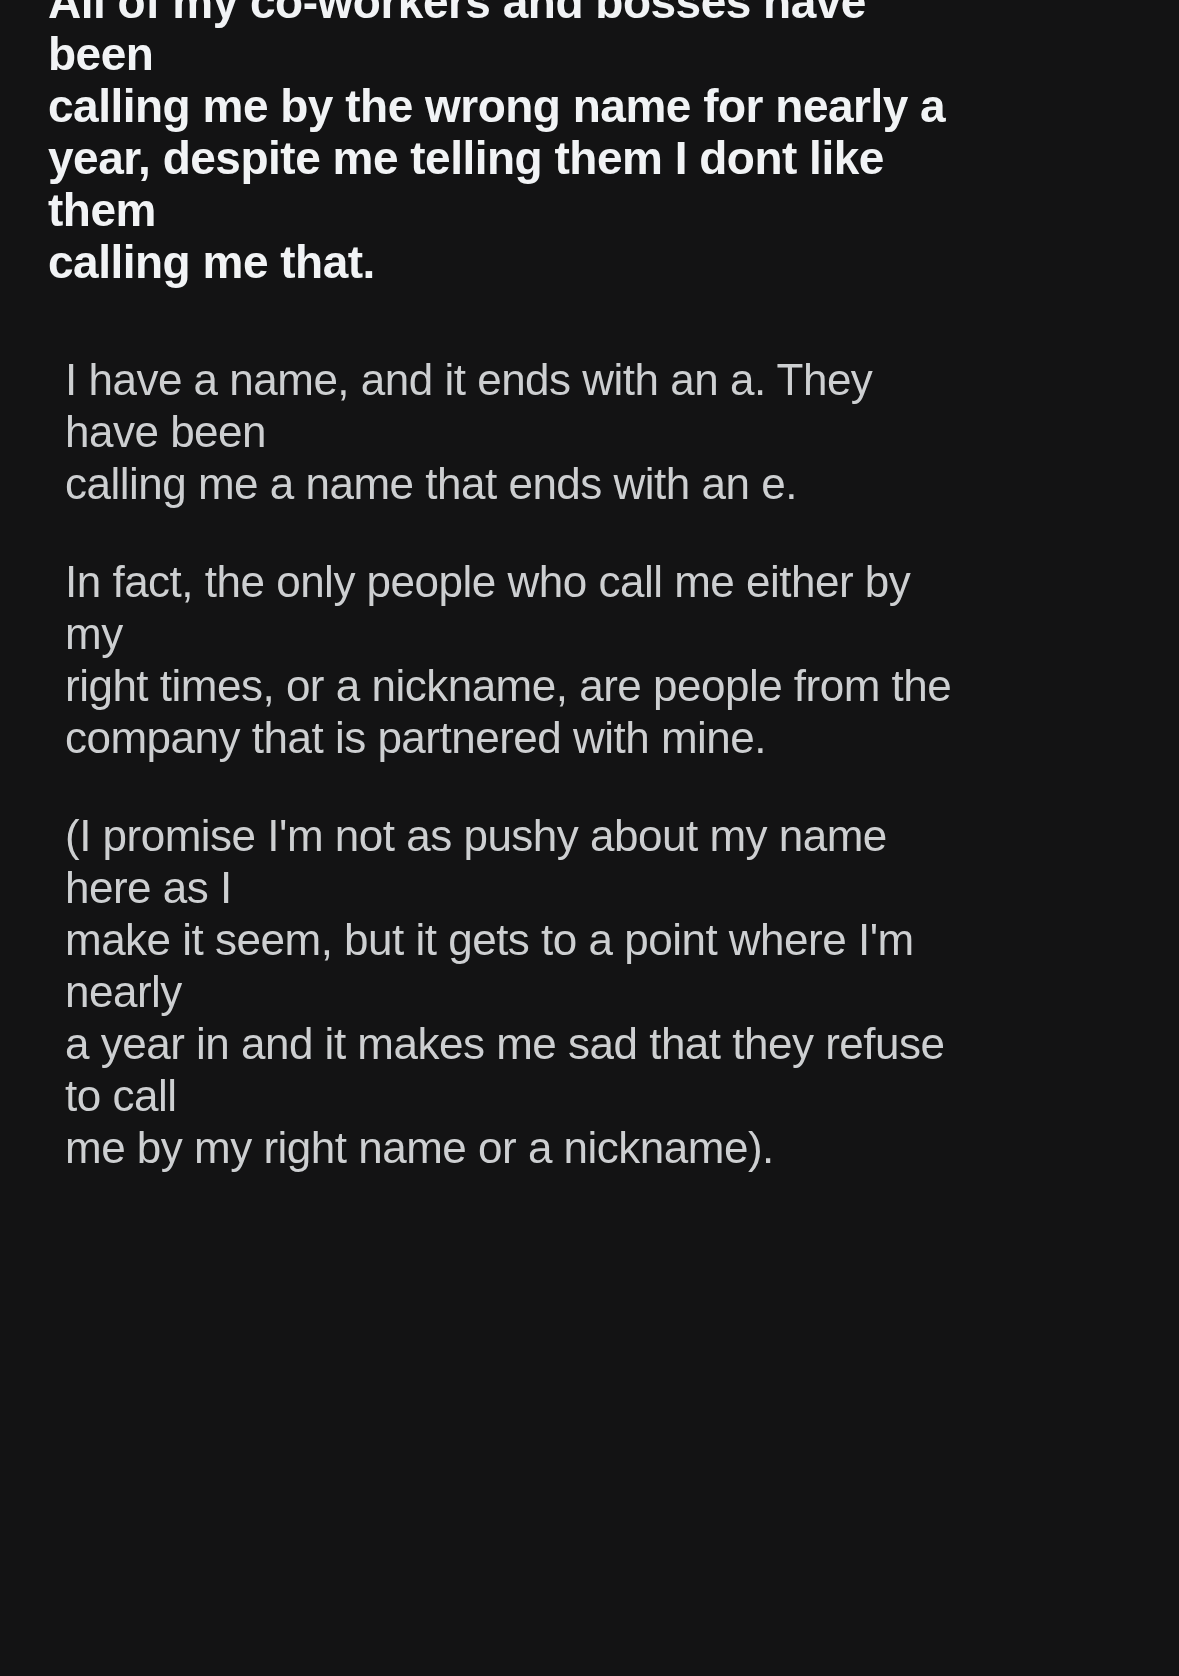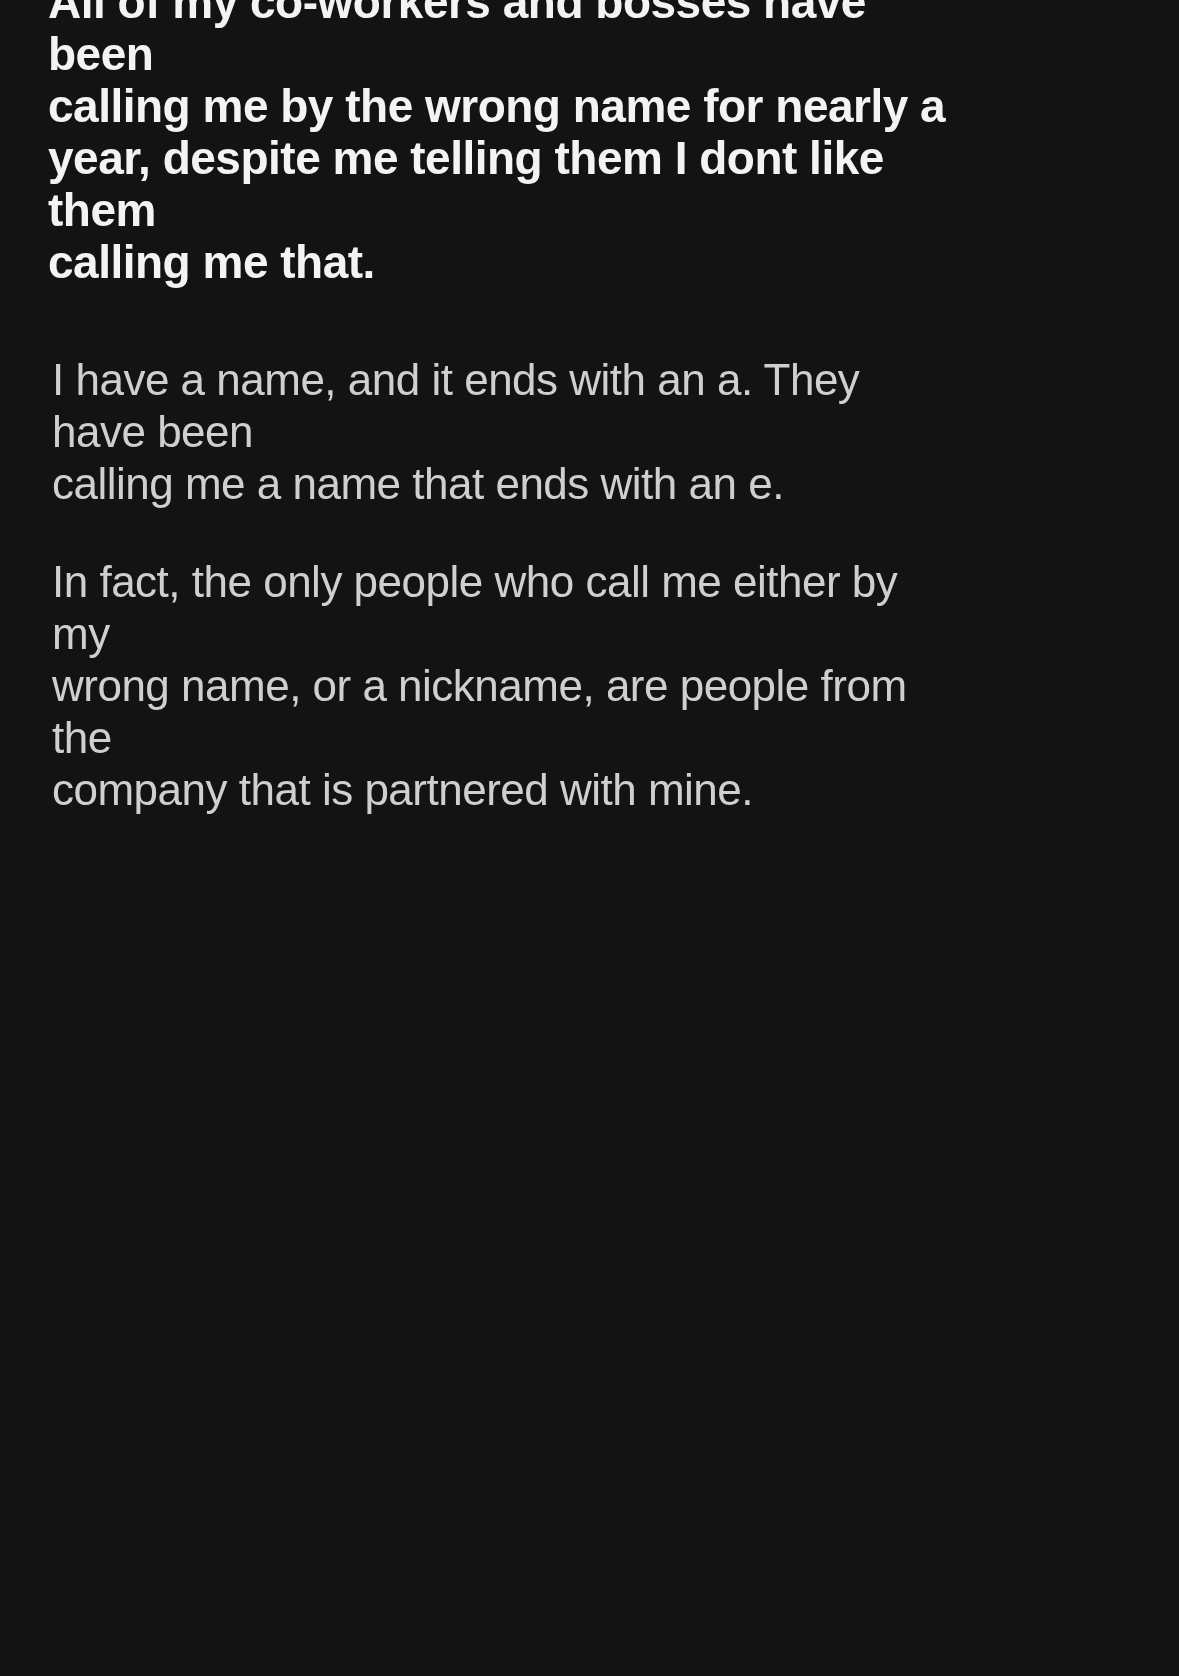--- a/index.html
+++ b/index.html
@@ -29,32 +29,36 @@
     margin: -24px 0 66px 0;
   }
   .post-body p {
     font-family: "Liberation Sans", sans-serif;
     font-weight: 400;
     font-size: 44px;
     line-height: 52px;
     letter-spacing: -0.5px;
     color: #cdcfd1;
     white-space: pre-line;
-    margin: 46px 0 0 4px;
+    margin: 46px 0 0 17px;
   }
   .post-body p:first-child { margin-top: 0; }
 </style>
 </head>
 <body>
 
 <main class="post-view">
   <h1 class="post-title">All of my co-workers and bosses have been
 calling me by the wrong name for nearly a
 year, despite me telling them I dont like them
 calling me that.</h1>
   <section class="post-body">
       <p>I have a name, and it ends with an a. They have been
 calling me a name that ends with an e.</p>
       <p>In fact, the only people who call me either by my
-wrong name, or a nickname, are people from the
+right times, or a nickname, are people from the
 company that is partnered with mine.</p>
+      <p>(I promise I'm not as pushy about my name here as I
+make it seem, but it gets to a point where I'm nearly
+a year in and it makes me sad that they refuse to call
+me by my right name or a nickname).</p>
     </section>
 </main>
 
 </body></html>

